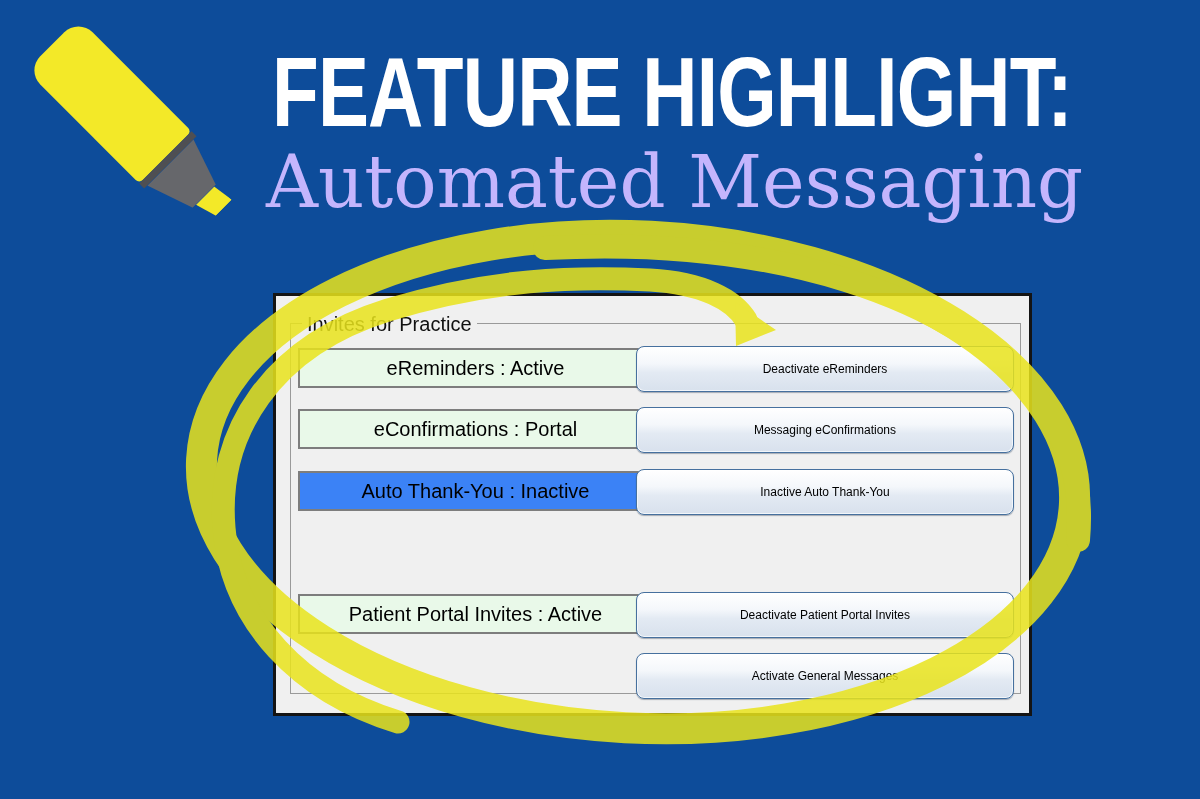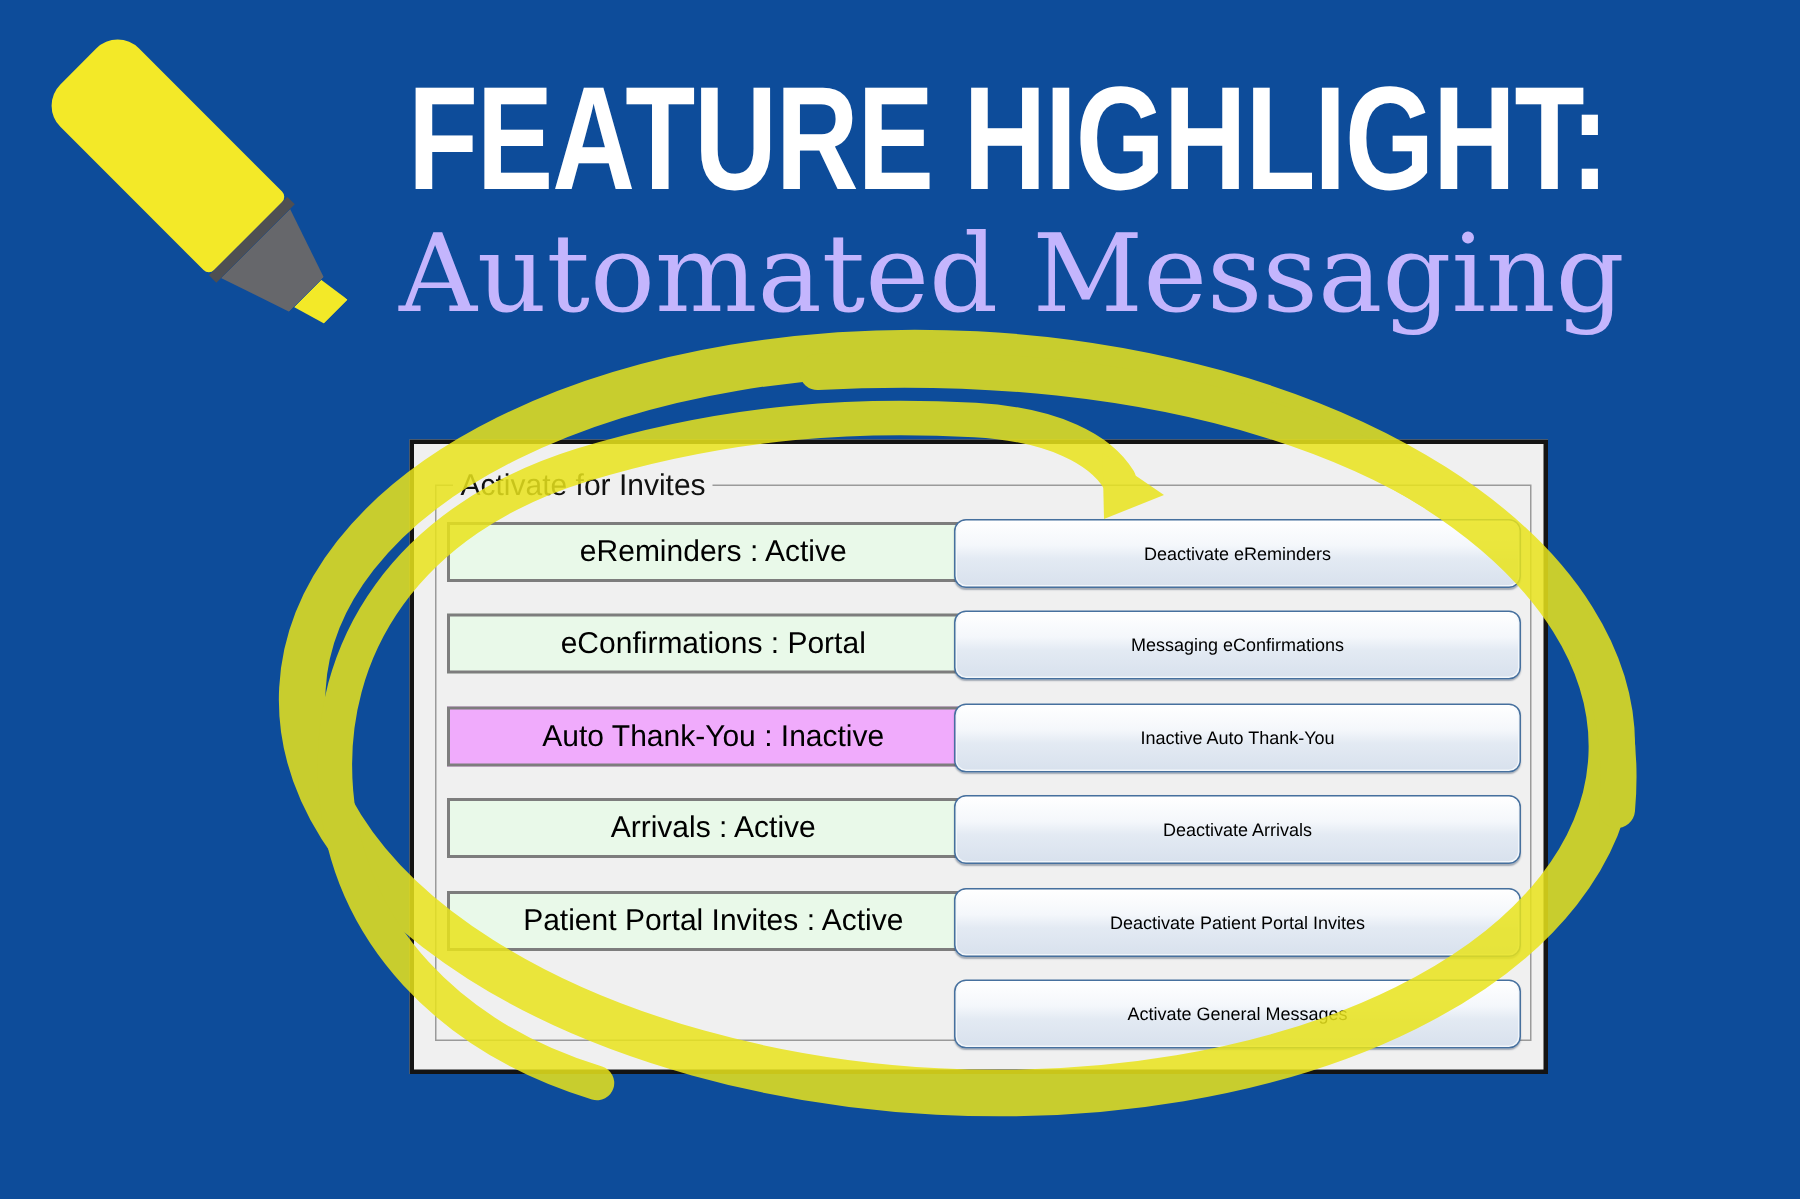--- a/index.html
+++ b/index.html
@@ -60,21 +60,21 @@
   .r0 { top:50px; } .r1 { top:111px; } .r2 { top:173px; }
   .r3 { top:234px; } .r4 { top:296px;padding-left:25px; } .r5 { top:357px; }
 
   .status-field {
     position:absolute; left:0; top:2px; width:355px; height:40px;
     border:2px solid #7d7d7d;
     display:flex; align-items:center; justify-content:center;
     font-size:20px; color:#000; white-space:nowrap;
   }
   .status-field.active   { background:#e9f9e9; }
-  .status-field.inactive { background:#f0abfc; }
+  .status-field.inactive { background:#3b82f6; }
 
   .action-btn {
     position:absolute; left:338px; top:0; width:378px; height:46px;
     border:1px solid #46709e; border-radius:8px;
     background:linear-gradient(180deg,#ffffff 0%,#f4f7fb 38%,#e3eaf3 58%,#d8e1ed 100%);
     box-shadow:inset 0 1px 0 #ffffff, inset 0 0 0 1px #f2f6fa, 0 1px 1px rgba(20,40,70,0.35);
     display:flex; align-items:center; justify-content:center;
     font-family:"Liberation Sans", sans-serif;
     font-size:12px; color:#000; white-space:nowrap; cursor:pointer;
   }
@@ -93,41 +93,37 @@
   <div class="joint"></div>
   <div class="tip"></div>
   <div class="nib"></div>
 </div>
 
 <div class="title">FEATURE HIGHLIGHT:</div>
 <div class="subtitle">Automated Messaging</div>
 
 <div class="panel">
   <div class="groupbox"></div>
-  <div class="group-label">Activate for Invites</div>
+  <div class="group-label">Invites for Practice</div>
 
   <div class="row r0">
     <div class="status-field active">eReminders : Active</div>
     <div class="action-btn">Deactivate eReminders</div>
   </div>
 
   <div class="row r1">
     <div class="status-field active">eConfirmations : Portal</div>
     <div class="action-btn">Messaging eConfirmations</div>
   </div>
 
   <div class="row r2">
     <div class="status-field inactive">Auto Thank-You : Inactive</div>
     <div class="action-btn">Inactive Auto Thank-You</div>
   </div>
 
-  <div class="row r3">
-    <div class="status-field active">Arrivals : Active</div>
-    <div class="action-btn">Deactivate Arrivals</div>
-  </div>
 
   <div class="row r4">
     <div class="status-field active">Patient Portal Invites : Active</div>
     <div class="action-btn">Deactivate Patient Portal Invites</div>
   </div>
 
   <div class="row r5">
     <div class="action-btn">Activate General Messages</div>
   </div>
 </div>

